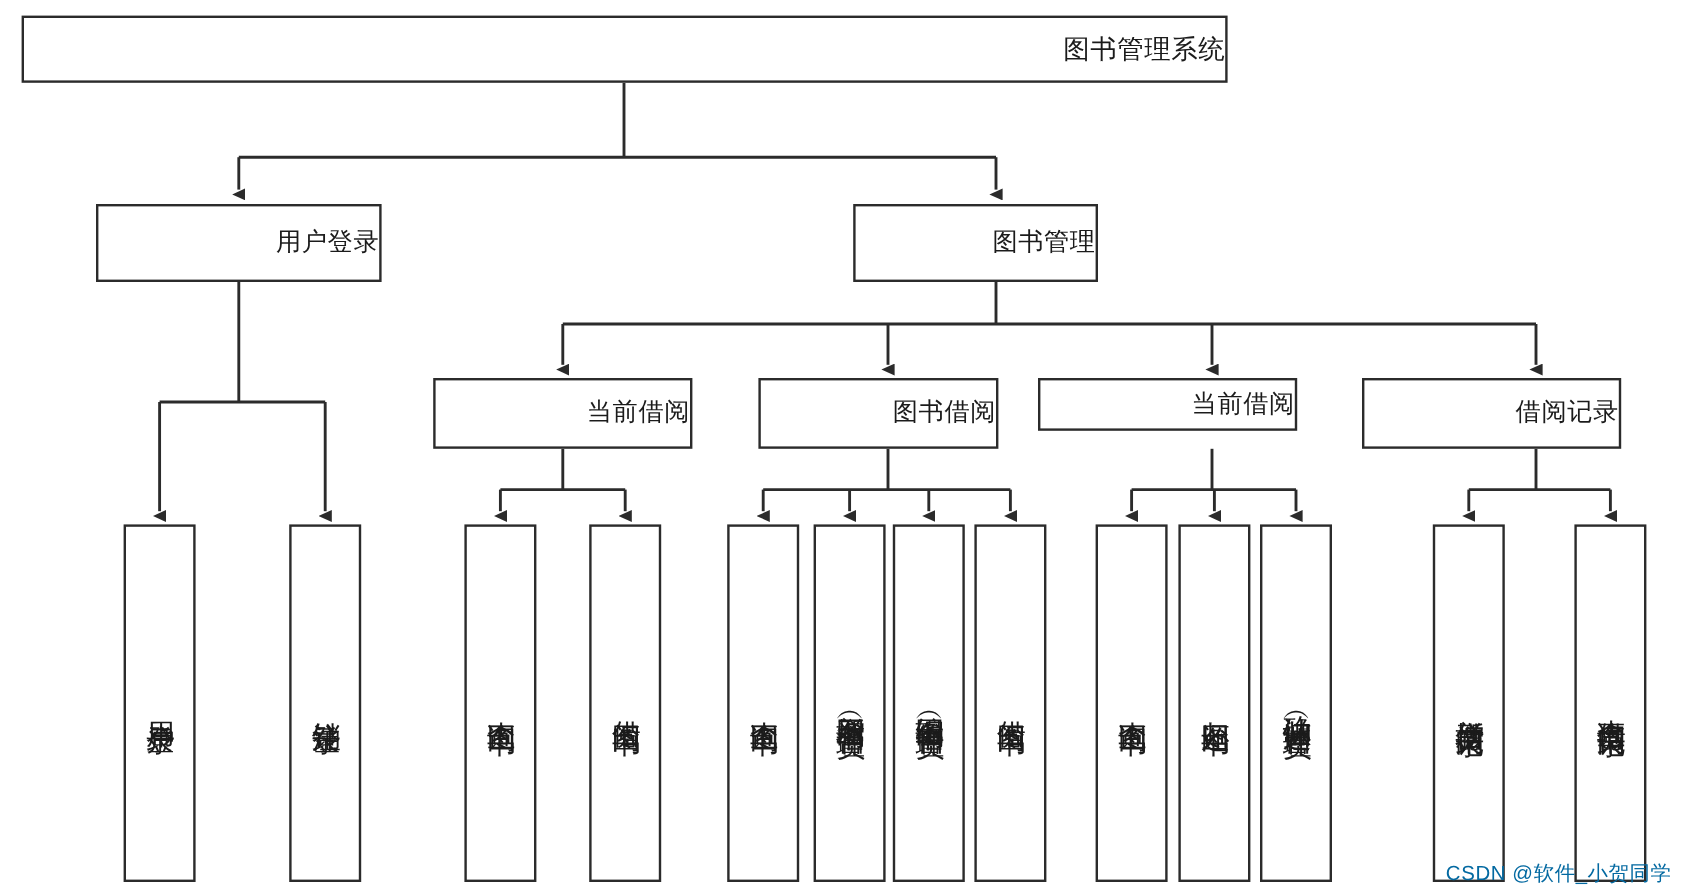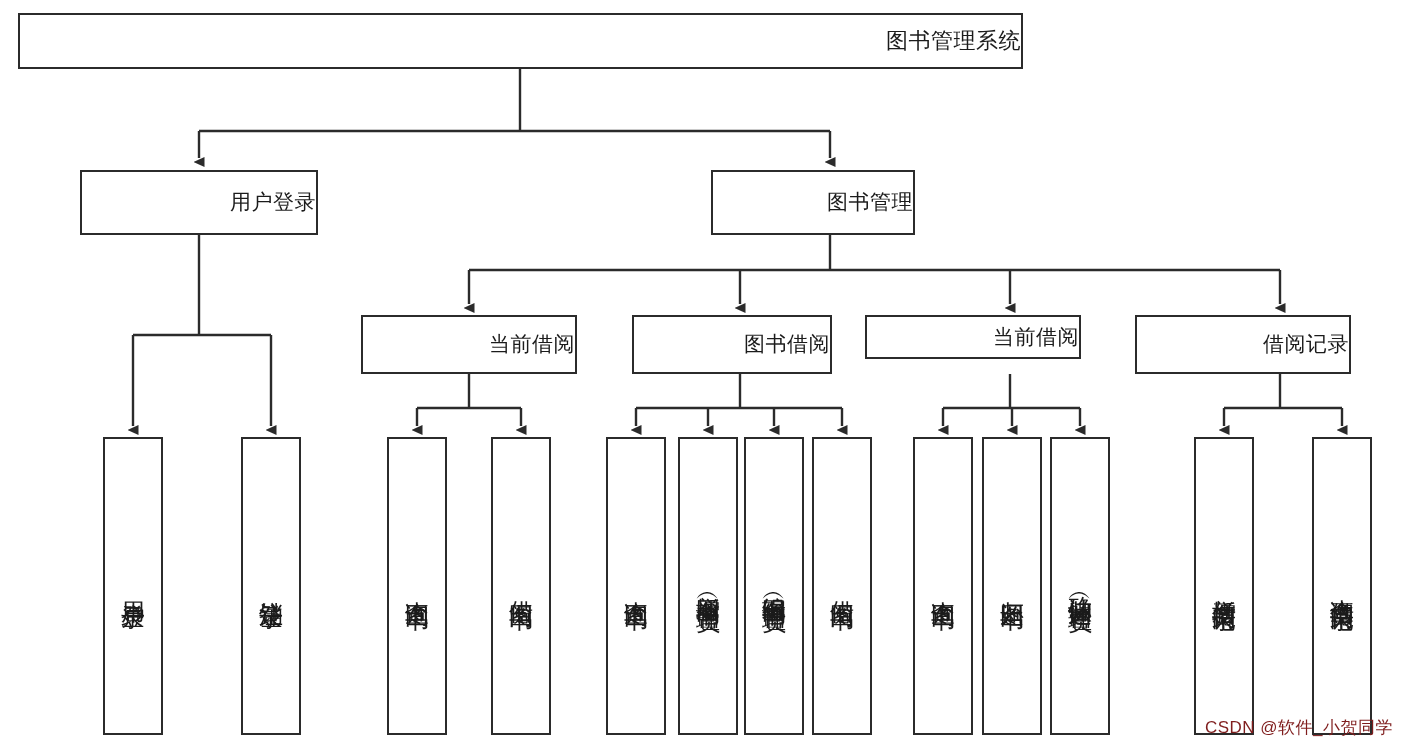--- a/index.html
+++ b/index.html
@@ -59,21 +59,21 @@
     line-height: 1.16;
     letter-spacing: 2px;
     white-space: nowrap;
     max-height: 276px;
   }
   .watermark {
     position: absolute;
     right: 12px;
     bottom: 8px;
     font-size: 17px;
-    color: #7f1d1d;
+    color: #0369a1;
     white-space: nowrap;
     letter-spacing: 0.5px;
   }
 </style>
 </head>
 <body>
 
 <div id="canvas">
 
   <svg id="edges" viewBox="0 0 1405 747" xmlns="http://www.w3.org/2000/svg">

